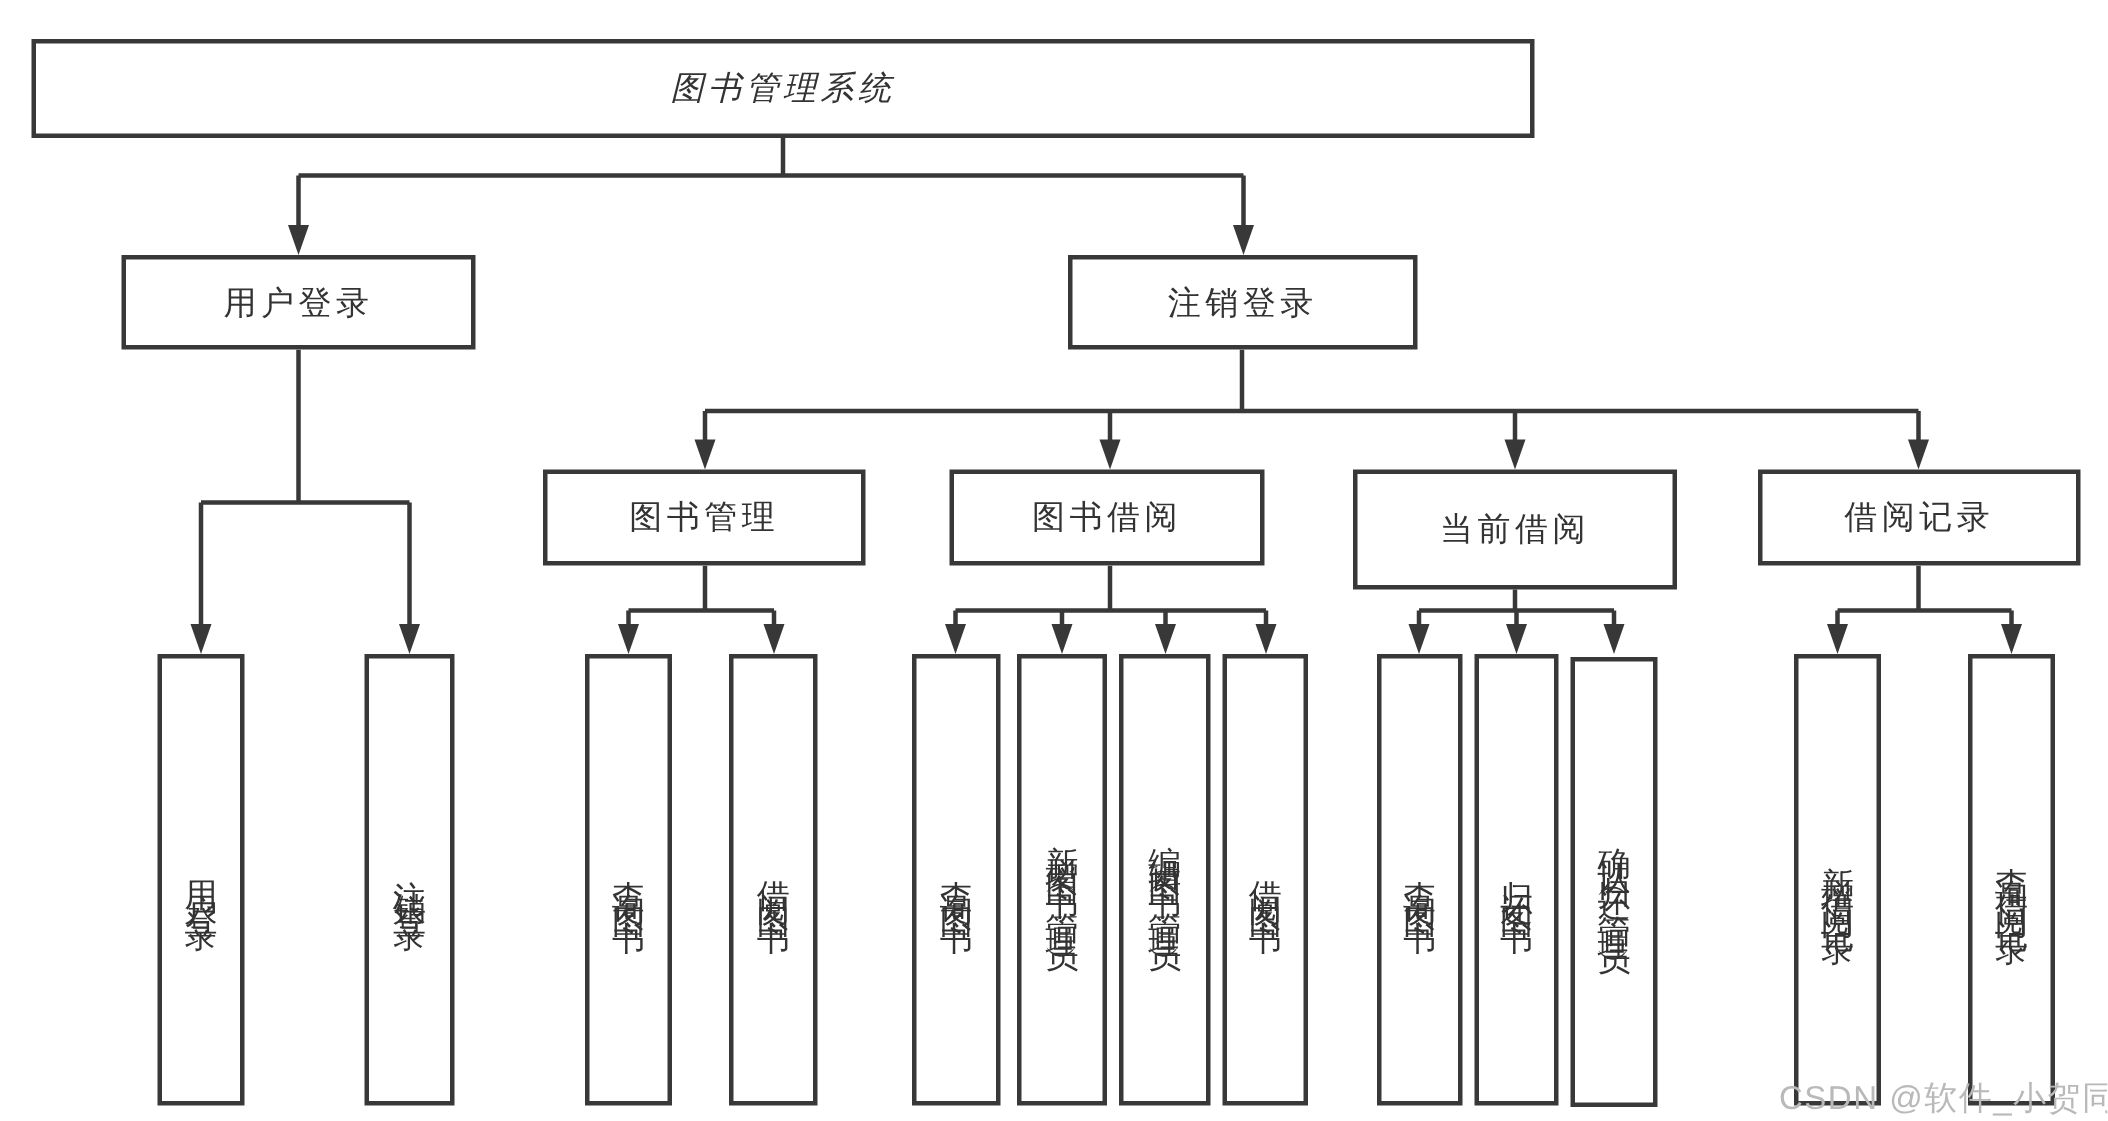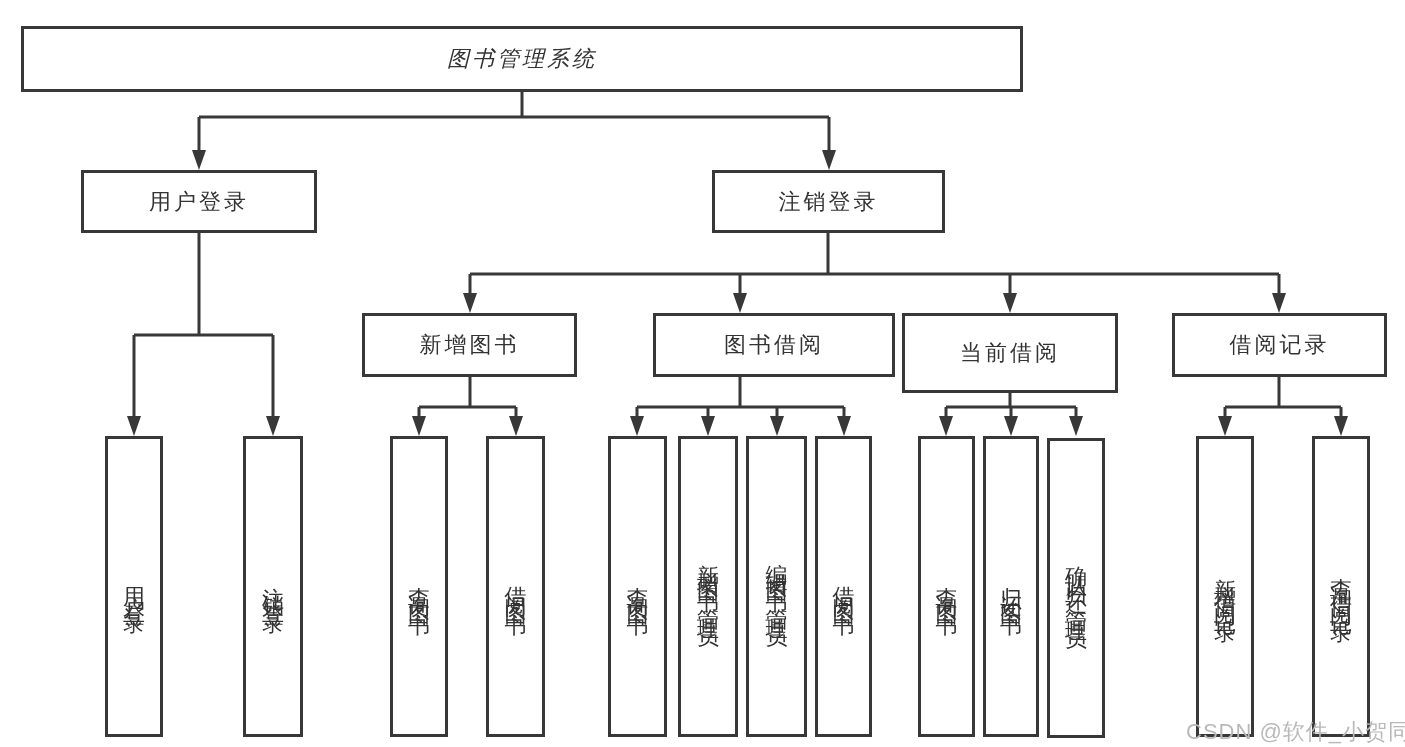--- a/index.html
+++ b/index.html
@@ -100,23 +100,23 @@
   </div>
 
   <div class="box" style="left:81px; top:170px; width:236px; height:63px;">
     <span class="hlabel">用户登录</span>
   </div>
   <div class="box" style="left:712px; top:170px; width:233px; height:63px;">
     <span class="hlabel">注销登录</span>
   </div>
 
   <div class="box" style="left:362px; top:313px; width:215px; height:64px;">
-    <span class="hlabel">新增图书</span>
+    <span class="hlabel">图书管理</span>
   </div>
-  <div class="box" style="left:653px; top:313px; width:242px; height:64px;">
+  <div class="box" style="left:633px; top:313px; width:210px; height:64px;">
     <span class="hlabel">图书借阅</span>
   </div>
   <div class="box" style="left:902px; top:313px; width:216px; height:80px;">
     <span class="hlabel">当前借阅</span>
   </div>
   <div class="box" style="left:1172px; top:313px; width:215px; height:64px;">
     <span class="hlabel">借阅记录</span>
   </div>
 
   <div class="box vbox" style="left:105px; top:436px; width:58px; height:301px;">

